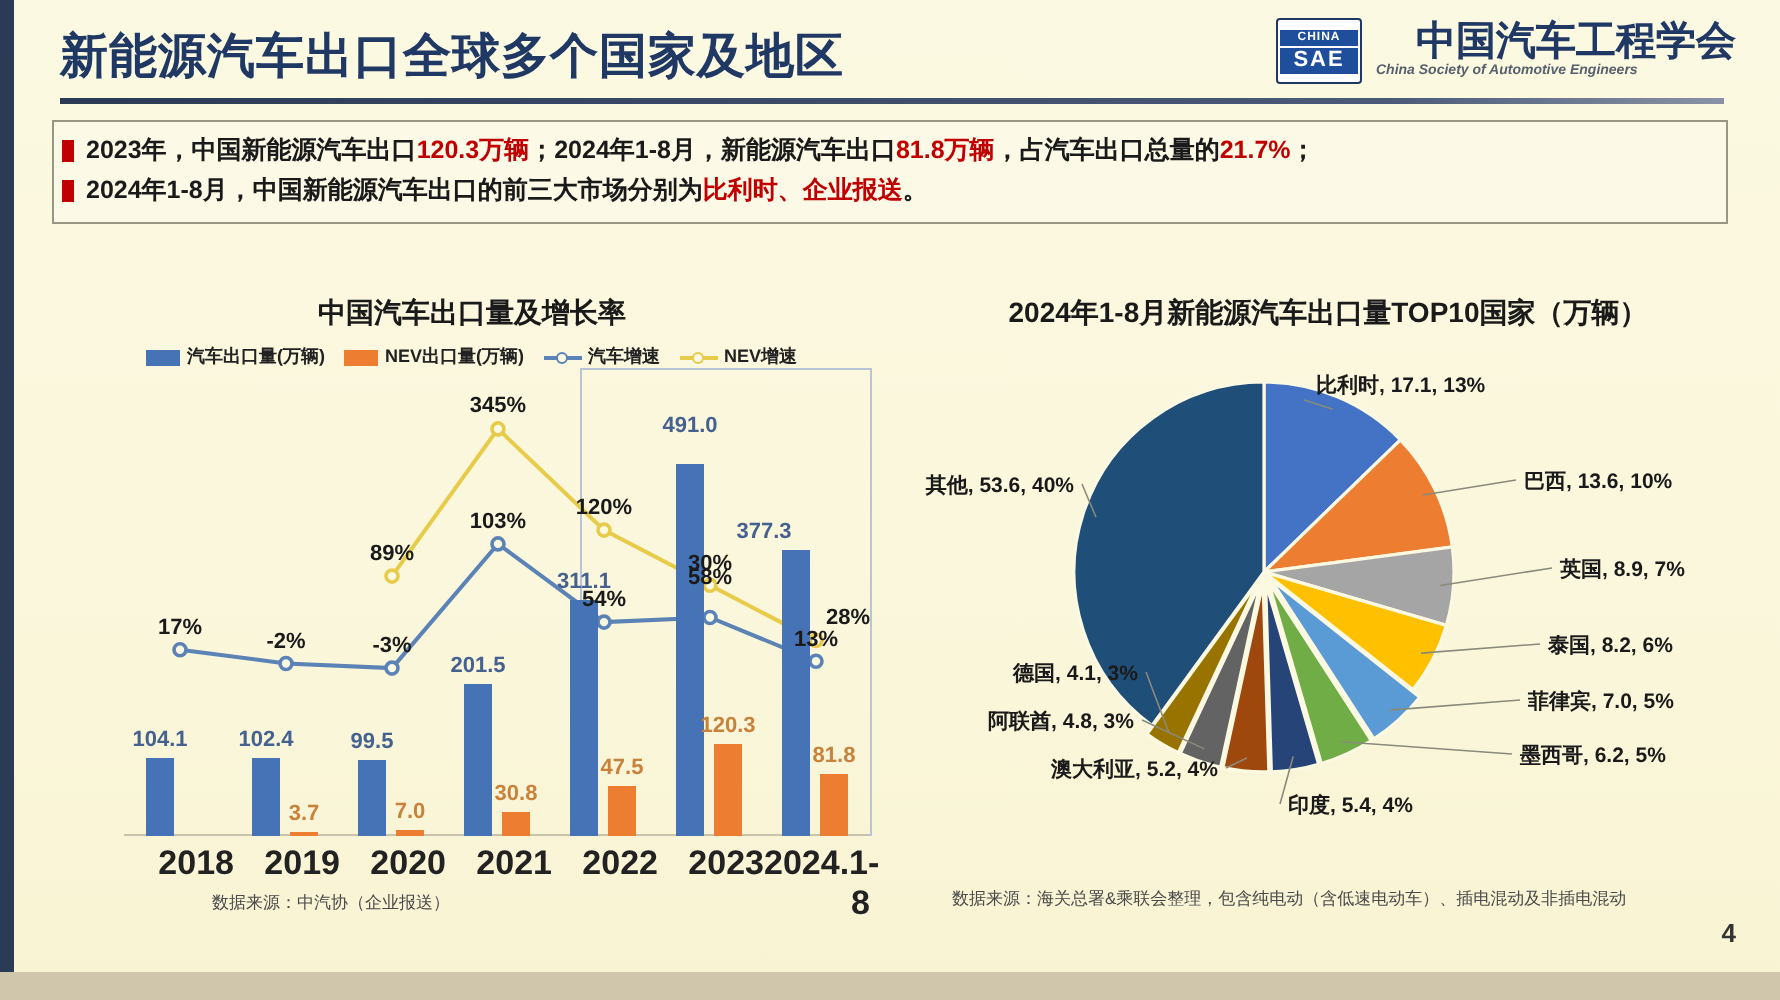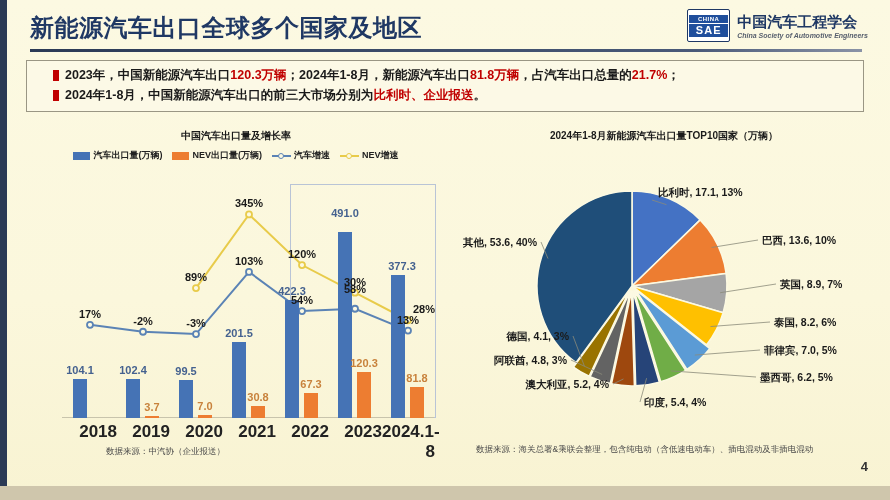--- a/index.html
+++ b/index.html
@@ -36,40 +36,40 @@
     justify-content:center; padding:1px;
   }
   .logo-mark .lm-top {
     font-size:6px; font-weight:bold; color:#ffffff; background:#1f4e9c;
     width:100%; text-align:center; letter-spacing:.5px; line-height:8px;
   }
   .logo-mark .lm-bot {
     font-size:11px; font-weight:bold; color:#ffffff; background:#1f4e9c;
     width:100%; text-align:center; line-height:13px; margin-top:1px; letter-spacing:1px;
   }
-  .logo-text-cn { font-size:15px; font-weight:bold; color:#1f3864; line-height:19px; white-space:nowrap;}
+  .logo-text-cn { font-size:20px; font-weight:bold; color:#1f3864; line-height:19px; white-space:nowrap;margin-left:20px;}
   .logo-text-en { font-size:7px; font-weight:bold; color:#58606e; font-style:italic; line-height:9px; white-space:nowrap;}
 
   
   .callout {
     position:absolute; left:26px; top:60px; width:838px; height:52px;
     border:1.5px solid #9a9684; background:#fcf9e6;
-    padding:6px 10px 0 26px;
+    padding:6px 10px 0 4px;
   }
   .callout-line { display:flex; align-items:flex-start; gap:6px; margin-bottom:4px; }
   .bullet-sq { width:6px; height:11px; background:#c00000; margin-top:3px; flex:0 0 auto; }
   .callout-text { font-size:12.5px; font-weight:bold; color:#1a1a1a; line-height:16px; white-space:nowrap; }
   .hl { color:#c00000; }
 
   
   .panel-left { position:absolute; left:26px; top:120px; width:420px; height:352px; }
   .panel-right { position:absolute; left:462px; top:120px; width:404px; height:352px; }
 
   .chart-title {
-    text-align:center; font-size:10px; font-weight:bold; color:#1a1a1a; margin-top:9px;
+    text-align:center; font-size:14px; font-weight:bold; color:#1a1a1a; margin-top:28px;
   }
   .chart-title .sub { font-weight:bold; }
 
   
   .legend { display:flex; justify-content:center; gap:10px; margin-top:6px; }
   .legend-item { display:flex; align-items:center; gap:3px; }
   .legend-swatch-bar { width:17px; height:8px; }
   .legend-line-wrap { width:19px; height:9px; position:relative; }
   .legend-line-wrap .ln { position:absolute; top:4px; left:0; width:19px; height:1.6px; }
   .legend-line-wrap .dot {
@@ -229,39 +229,39 @@
           <div class="bar orange" style="height: 11.66px;"></div>
           <div class="bar-label blue" style="left: 16px; bottom: 79.2821px;">201.5</div>
           <div class="bar-label orange" style="left: 35px; bottom: 14.66px;">30.8</div>
           <div class="xlabel">2021</div>
           <div class="pct-label" style="left: 26px; top: 66.95px;">103%</div>
           <div class="pct-label" style="left: 26px; top: 9.45px;">345%</div>
         </div>
         <div class="group" style="left: 242px;">
           <div class="bar blue" style="height: 117.774px;"></div>
           <div class="bar orange" style="height: 25.4779px;"></div>
-          <div class="bar-label blue" style="left: 16px; bottom: 120.774px;">422.3</div>
-          <div class="bar-label orange" style="left: 35px; bottom: 28.4779px;">67.3</div>
+          <div class="bar-label blue" style="left: 16px; bottom: 120.774px;">311.1</div>
+          <div class="bar-label orange" style="left: 35px; bottom: 28.4779px;">47.5</div>
           <div class="xlabel">2022</div>
           <div class="pct-label" style="left: 26px; top: 106.05px;">54%</div>
           <div class="pct-label" style="left: 26px; top: 60.05px;">120%</div>
         </div>
         <div class="group" style="left: 295px;">
           <div class="bar blue" style="height: 185.879px;"></div>
           <div class="bar orange" style="height: 45.5421px;"></div>
           <div class="bar-label blue" style="left: 16px; bottom: 199px;">491.0</div>
           <div class="bar-label orange" style="left: 35px; bottom: 48.5421px;">120.3</div>
           <div class="xlabel">2023</div>
           <div class="pct-label" style="left: 26px; top: 95px; text-align: right;">58%</div>
           <div class="pct-label" style="left: 26px; top: 87.65px;">30%</div>
         </div>
         <div class="group" style="left: 348px;">
           <div class="bar blue" style="height: 142.835px;"></div>
           <div class="bar orange" style="height: 30.9671px;"></div>
-          <div class="bar-label blue" style="left: 20px; bottom: 145.835px;">377.3</div>
+          <div class="bar-label blue" style="left: 0; bottom: 145.835px;">377.3</div>
           <div class="bar-label orange" style="left: 35px; bottom: 33.9671px;">81.8</div>
           <div class="xlabel">2024.1-8</div>
           <div class="pct-label" style="left: 26px; top: 125.6px;">13%</div>
           <div class="pct-label" style="left: 42px; top: 115.25px;">28%</div>
         </div>
       </div>
     <div class="source-note">数据来源：中汽协（企业报送）</div>
   </div>
 
   <div class="panel-right">

